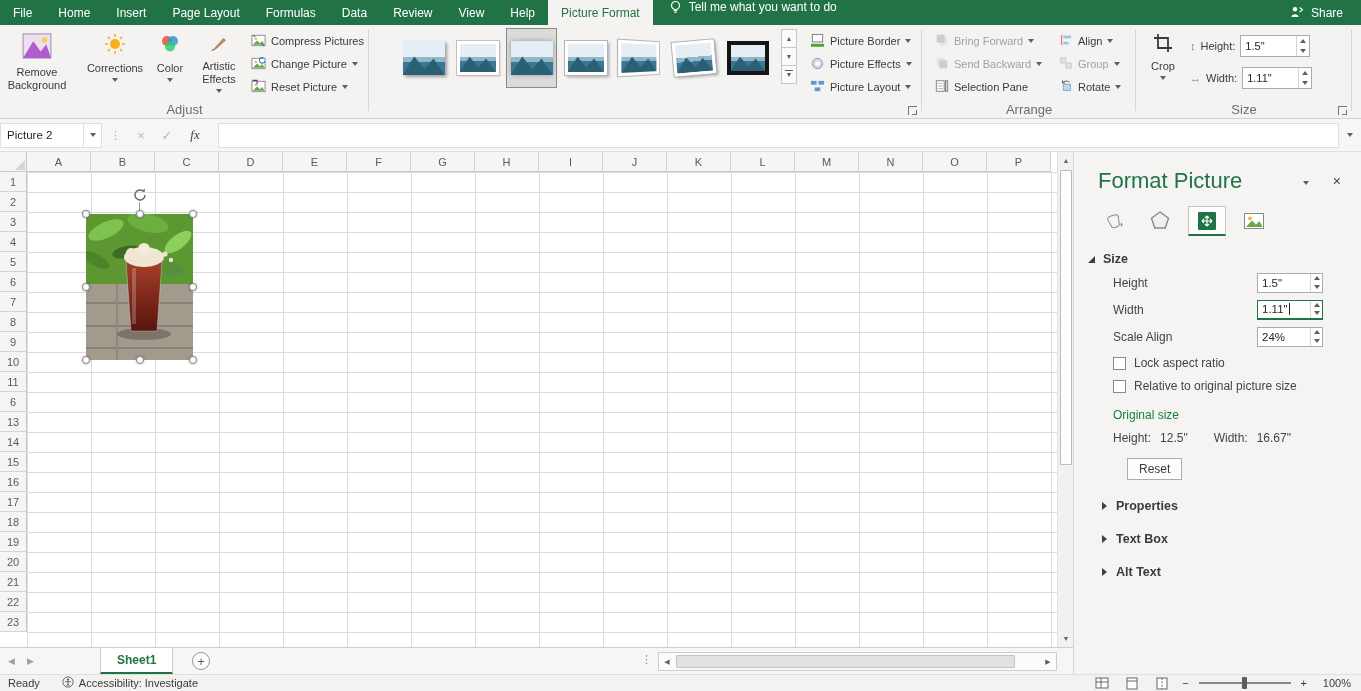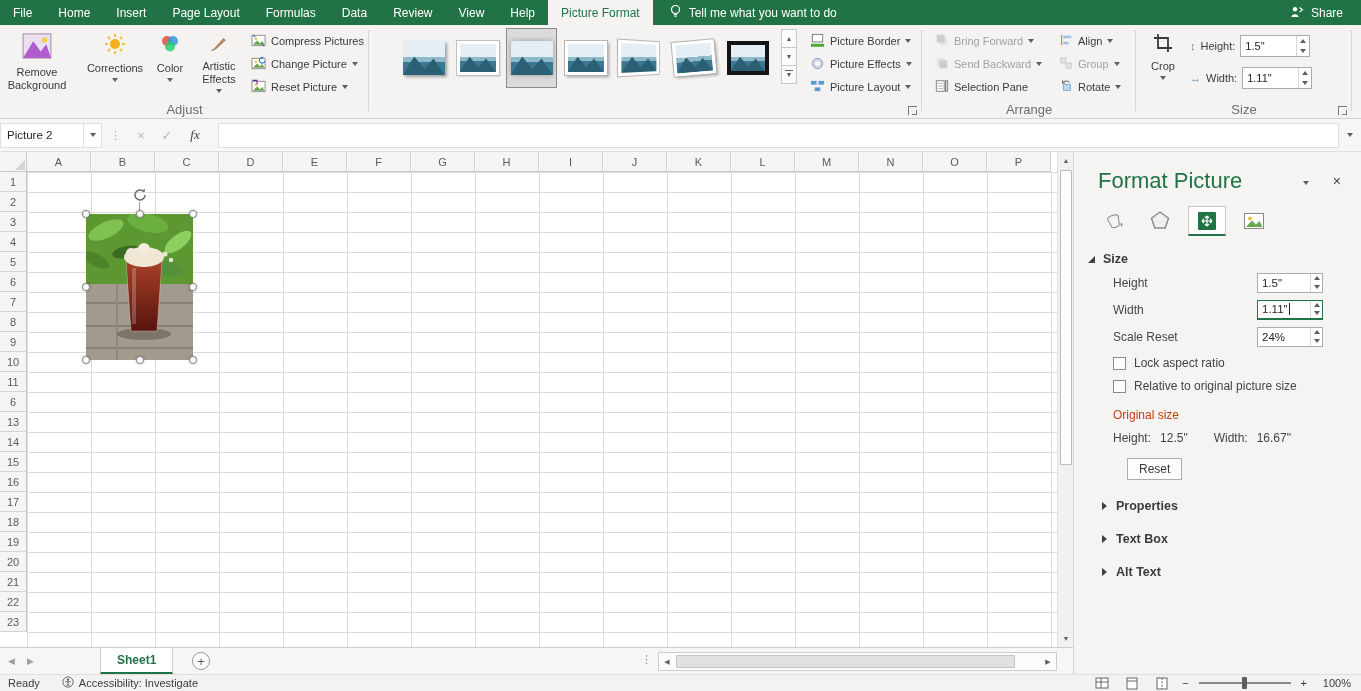--- a/index.html
+++ b/index.html
@@ -5,21 +5,21 @@
 *{box-sizing:border-box;margin:0;padding:0}
 html,body{background:#fff}
 .app{position:relative;width:1361px;height:691px;overflow:hidden;background:#fff;
   font-family:"Liberation Sans",sans-serif;font-size:12px;color:#262626}
 
 
 .tabbar{position:absolute;left:0;top:0;width:100%;height:25px;background:#217346;display:flex;align-items:stretch}
 .tabs-list{display:flex;align-items:stretch}
 .rtab{color:#fff;font-size:12px;padding:0 13px;display:flex;align-items:center;white-space:nowrap;cursor:default}
 .rtab.active{background:#f4f3f2;color:#217346}
-.tellme{display:flex;align-items:center;gap:7px;color:#fff;margin-left:16px;white-space:nowrap}
+.tellme{display:flex;align-items:flex-start;gap:7px;color:#fff;margin-left:16px;white-space:nowrap}
 .share{margin-left:auto;display:flex;align-items:center;gap:7px;color:#fff;padding:0 18px;white-space:nowrap}
 
 
 .ribbon{position:absolute;left:0;top:25px;width:100%;height:94px;background:#f4f3f2;border-bottom:1px solid #d2d0ce}
 .rgroup{position:absolute;top:0;height:94px}
 .gsep{position:absolute;top:5px;bottom:8px;width:1px;background:#d8d6d4}
 .glabel{position:absolute;bottom:2px;left:0;right:0;text-align:center;font-size:13px;color:#6e6c6a;white-space:nowrap}
 .bigbtn{position:absolute;top:3px;display:flex;flex-direction:column;align-items:center;padding-top:5px;background:none;border:0;font:inherit;color:#3b3b3b;cursor:default}
 .bigbtn .blabel{font-size:11px;line-height:13px;text-align:center;margin-top:4px;white-space:normal}
 .smallbtn{position:absolute;display:flex;align-items:center;gap:5px;height:22px;padding:0 5px;background:none;border:0;font:inherit;font-size:11px;color:#3b3b3b;white-space:nowrap;cursor:default}
@@ -126,21 +126,21 @@
 .field{display:flex;align-items:center;height:21px;margin:6px 38px 6px 39px}
 .flabel{font-size:12px;color:#444}
 .pspin{margin-left:auto;display:flex;align-items:stretch;width:66px;height:20px;background:#fff;border:1px solid #ababab}
 .pspin .pval{flex:1;display:flex;align-items:center;padding:0 4px;font-size:11.5px;color:#262626;white-space:nowrap}
 .pspin .spincol{width:12px}
 .field.focused .pspin{border-color:#217346;border-bottom-width:2px}
 .caret{display:inline-block;width:1px;height:12px;background:#222;margin-left:1px}
 .chkrow{display:flex;align-items:center;gap:8px;margin:9px 10px 0 39px}
 .chkbox{width:13px;height:13px;background:#fff;border:1px solid #8a8a8a;flex:none}
 .chklabel{font-size:12px;color:#444;white-space:nowrap}
-.origlabel{margin:15px 0 0 39px;font-size:12px;color:#c2410c}
+.origlabel{margin:15px 0 0 39px;font-size:12px;color:#15803d}
 .origvals{display:flex;gap:9px;margin:9px 0 0 39px;font-size:12px;color:#444}
 .resetbtn{margin:13px 0 0 53px;padding:3px 11px;font-size:12px;color:#3b3b3b;background:#fdfdfd;border:1px solid #adadad;cursor:default;display:inline-block}
 .colsec{display:flex;align-items:center;gap:9px;margin:19px 0 0 28px;font-weight:bold;font-size:12.5px;color:#3b3b3b}
 </style>
 </head>
 <body>
 
 <div class="app">
 
   <div class="tabbar">
@@ -659,21 +659,21 @@
             <i>
               <span class="tu"></span>
             </i>
             <i>
               <span class="td"></span>
             </i>
           </span>
       </span>
     </div>
     <div class="field">
-      <span class="flabel">Scale Reset</span>
+      <span class="flabel">Scale Align</span>
       <span class="pspin">
         <span class="pval">24%</span>
         <span class="spincol">
             <i>
               <span class="tu"></span>
             </i>
             <i>
               <span class="td"></span>
             </i>
           </span>

